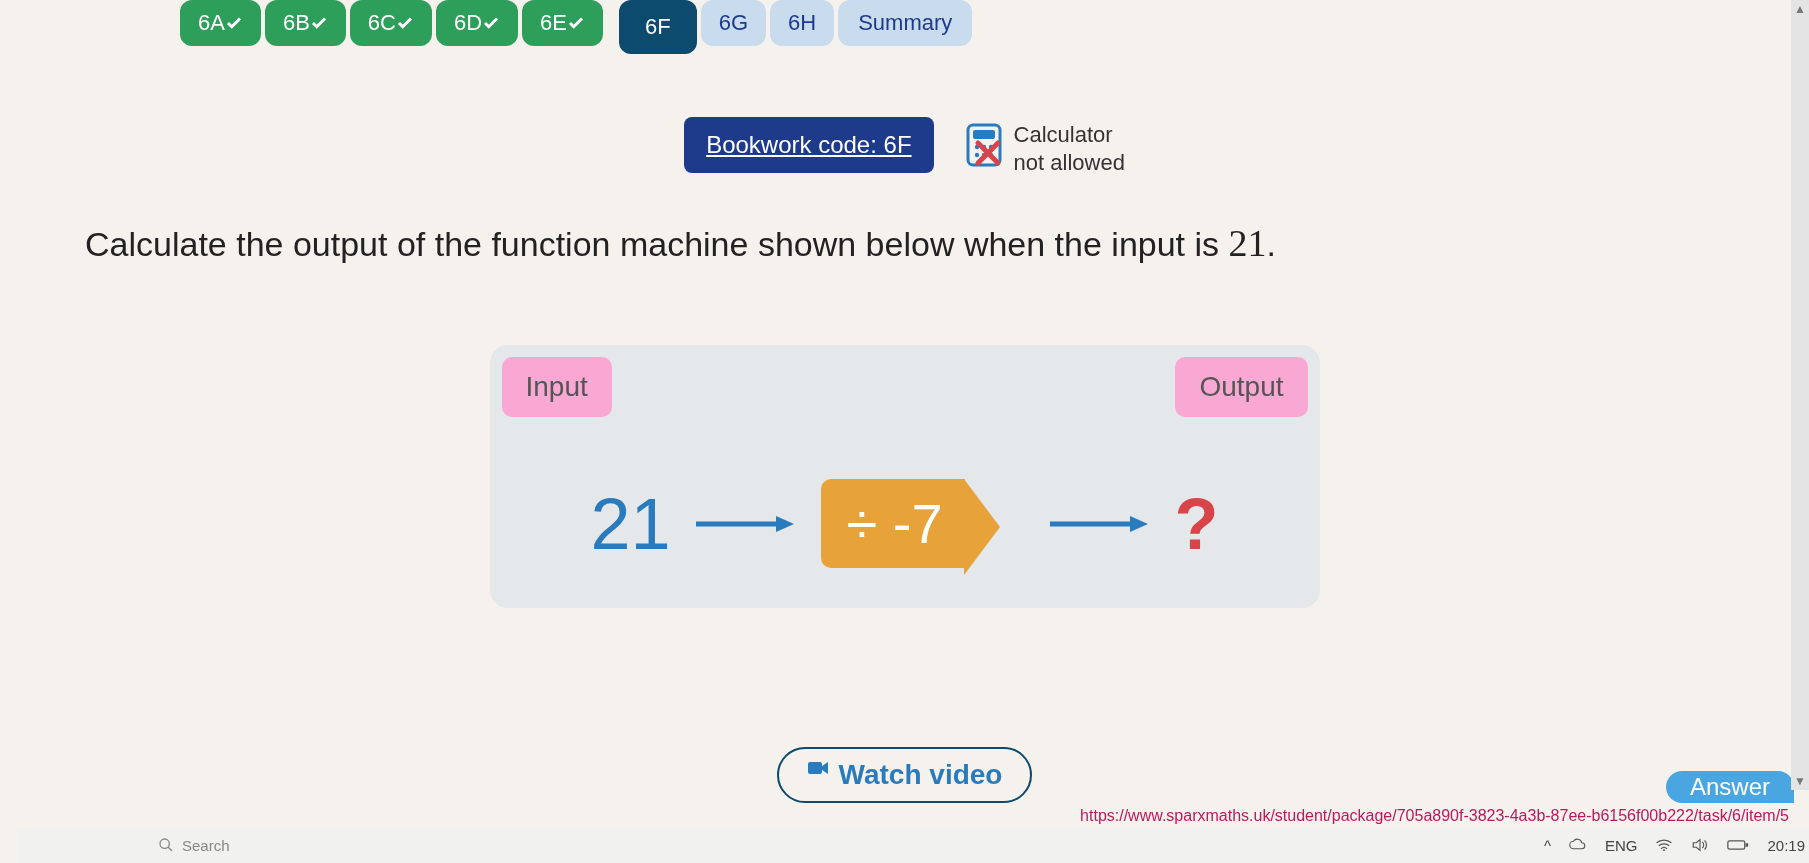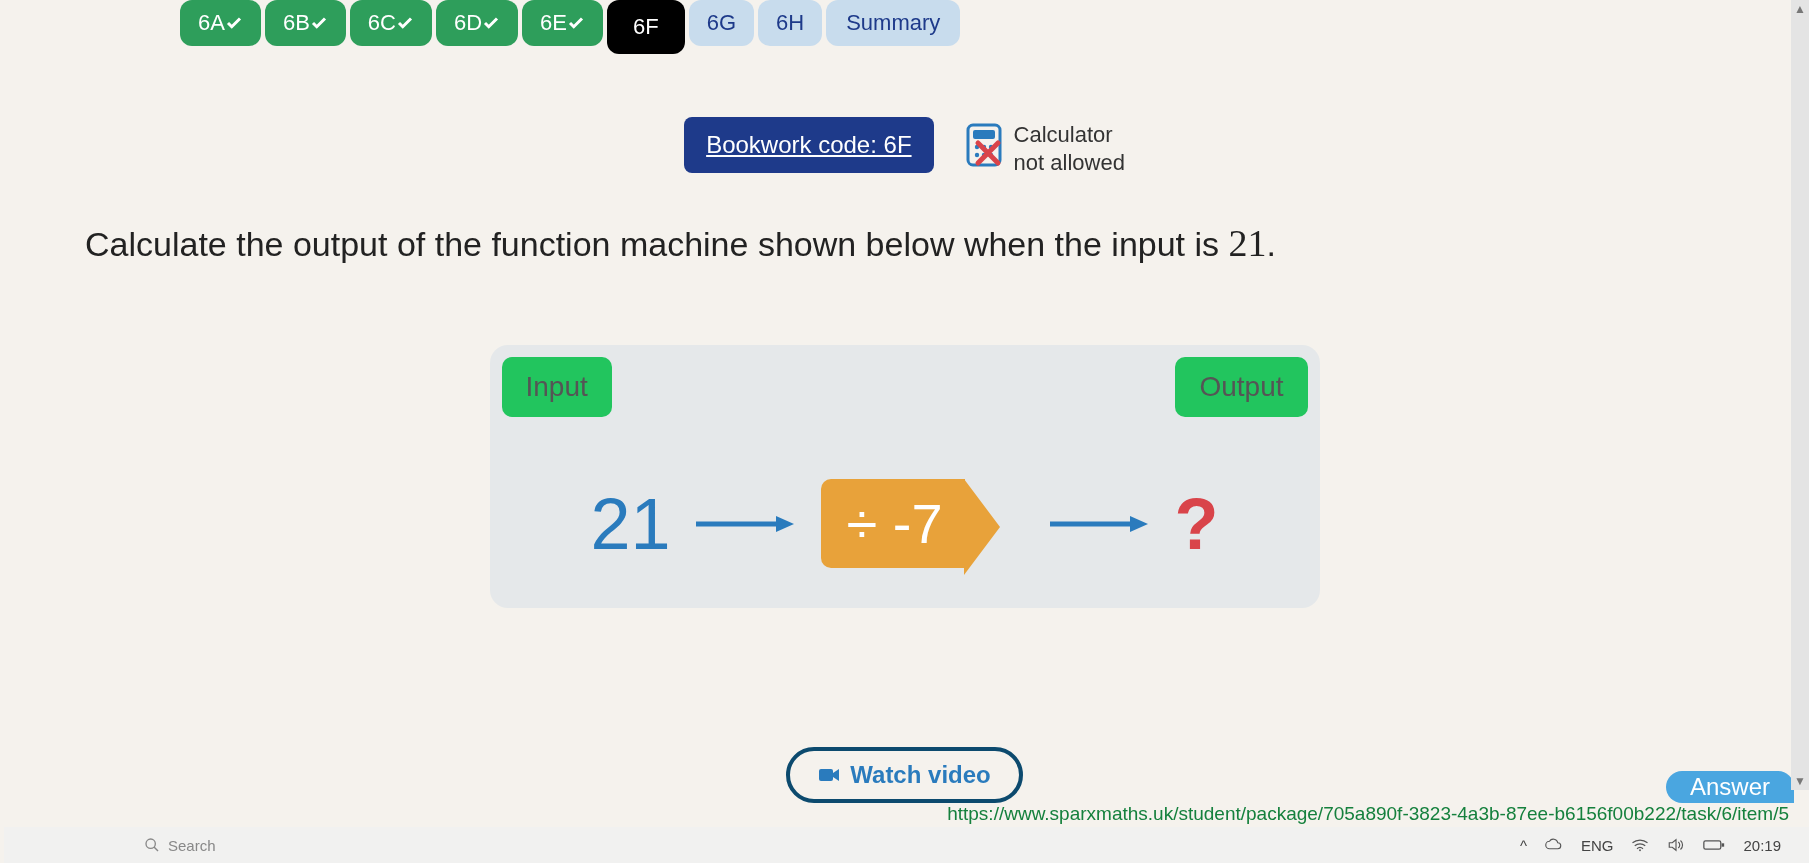--- a/index.html
+++ b/index.html
@@ -25,23 +25,24 @@
       display: flex;
       align-items: center;
       gap: 0;
       cursor: pointer;
     }
     .tab.done {
       background: #2e9e5b;
       color: white;
     }
     .tab.active {
-      background: #000000;
+      background: #0c4a6e;
       color: white;
       padding: 14px 26px;
+      margin-left: 12px;
     }
     .tab.pending {
       background: #c8dced;
       color: #1e3a8a;
     }
     .tab.summary {
       background: #c8dced;
       color: #1e3a8a;
       padding: 10px 20px;
       align-items: center;
@@ -99,21 +100,21 @@
       display: flex;
       flex-direction: column;
       position: relative;
     }
     .machine-labels {
       display: flex;
       justify-content: space-between;
       padding: 0;
     }
     .io-label {
-      background: #22c55e;
+      background: #f9a8d4;
       padding: 14px 24px;
       border-radius: 10px;
       font-size: 28px;
       color: #555;
       font-weight: 500;
       margin: 12px;
     }
     .machine-flow {
       display: flex;
       align-items: center;
@@ -161,62 +162,62 @@
     }
     .bottom-row {
       position: absolute;
       bottom: 60px;
       left: 0;
       right: 0;
       display: flex;
       justify-content: center;
     }
     .watch-video {
-      border: 4px solid #0c4a6e;
+      border: 2px solid #0c4a6e;
       border-radius: 30px;
       padding: 10px 28px;
       color: #2a7bbd;
-      font-size: 24px;
+      font-size: 28px;
       font-weight: 600;
       display: flex;
-      align-items: center;
+      align-items: flex-start;
       gap: 10px;
       cursor: pointer;
       background: transparent;
     }
     .answer-btn {
       position: absolute;
       right: 15px;
       bottom: 60px;
       background: #4aa6e0;
       color: white;
       font-size: 24px;
       font-weight: 500;
       padding: 2px 24px;
       border-radius: 30px 30px 0 30px;
       cursor: pointer;
     }
     .url-text {
       position: absolute;
       bottom: 38px;
       right: 20px;
-      font-size: 19px;
-      color: #15803d;
+      font-size: 16px;
+      color: #be185d;
     }
     .taskbar {
       position: absolute;
       bottom: 0;
-      left: 4px;
+      left: 18px;
       right: 0;
       height: 36px;
       background: rgba(240,240,240,0.8);
       display: flex;
       align-items: center;
       justify-content: space-between;
-      padding: 0 28px 0 140px;
+      padding: 0 4px 0 140px;
       font-size: 15px;
       color: #444;
     }
     .taskbar-right {
       display: flex;
       align-items: center;
       gap: 18px;
     }
     .search-box {
       display: flex;

